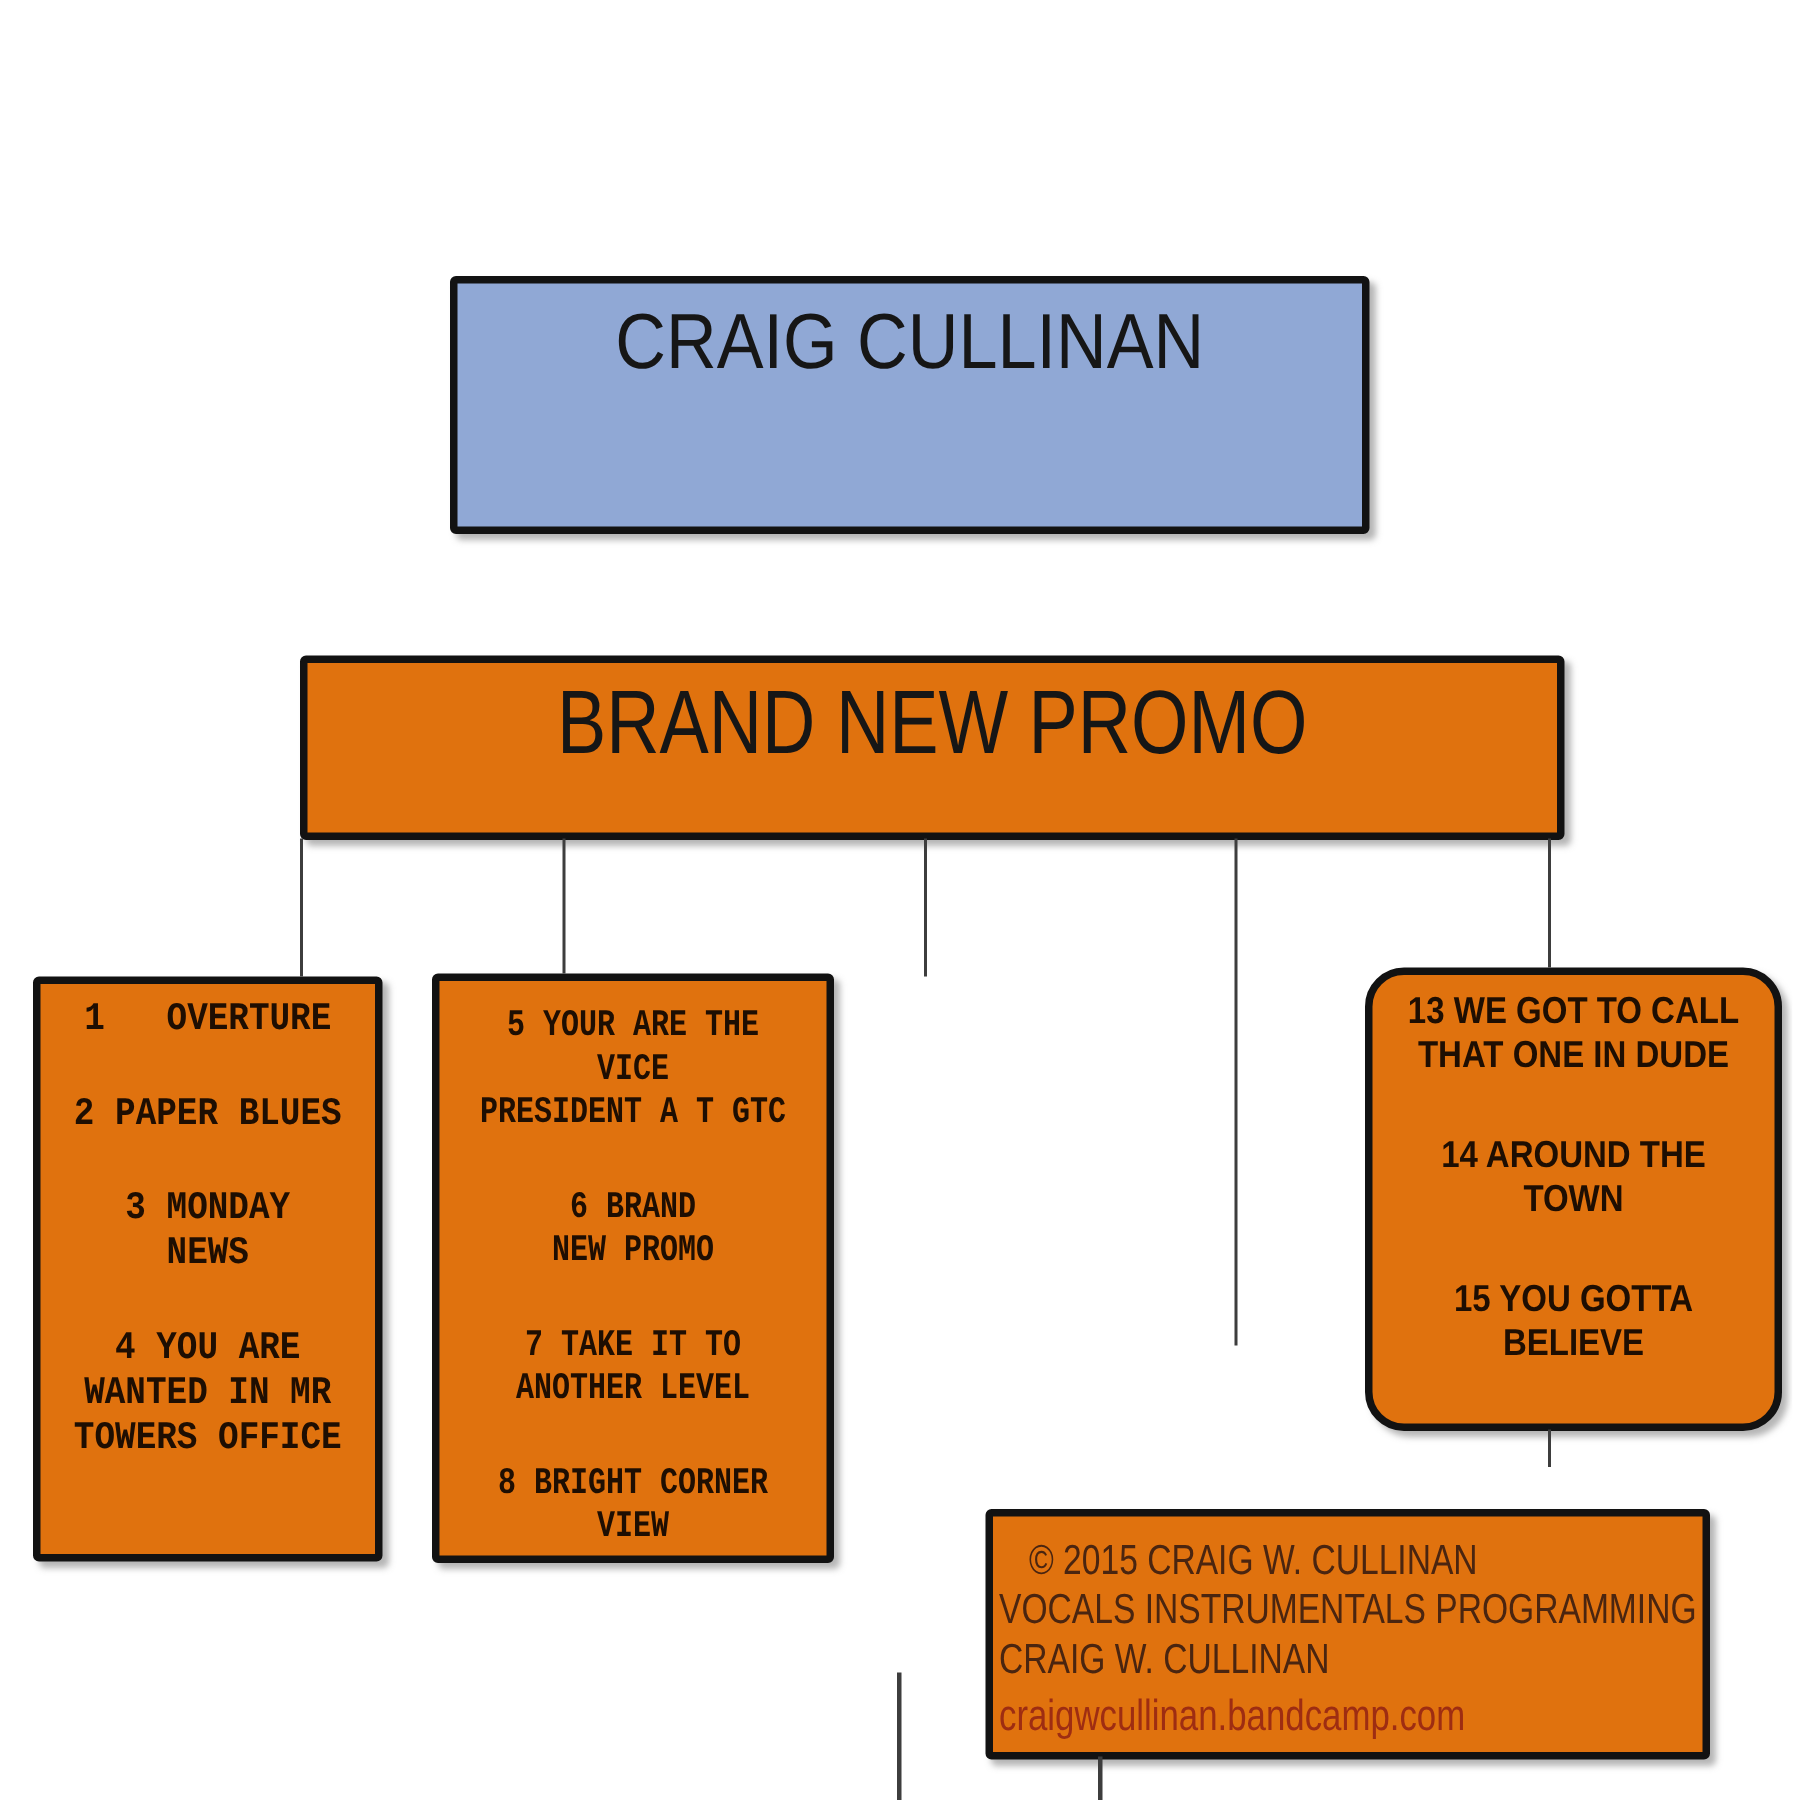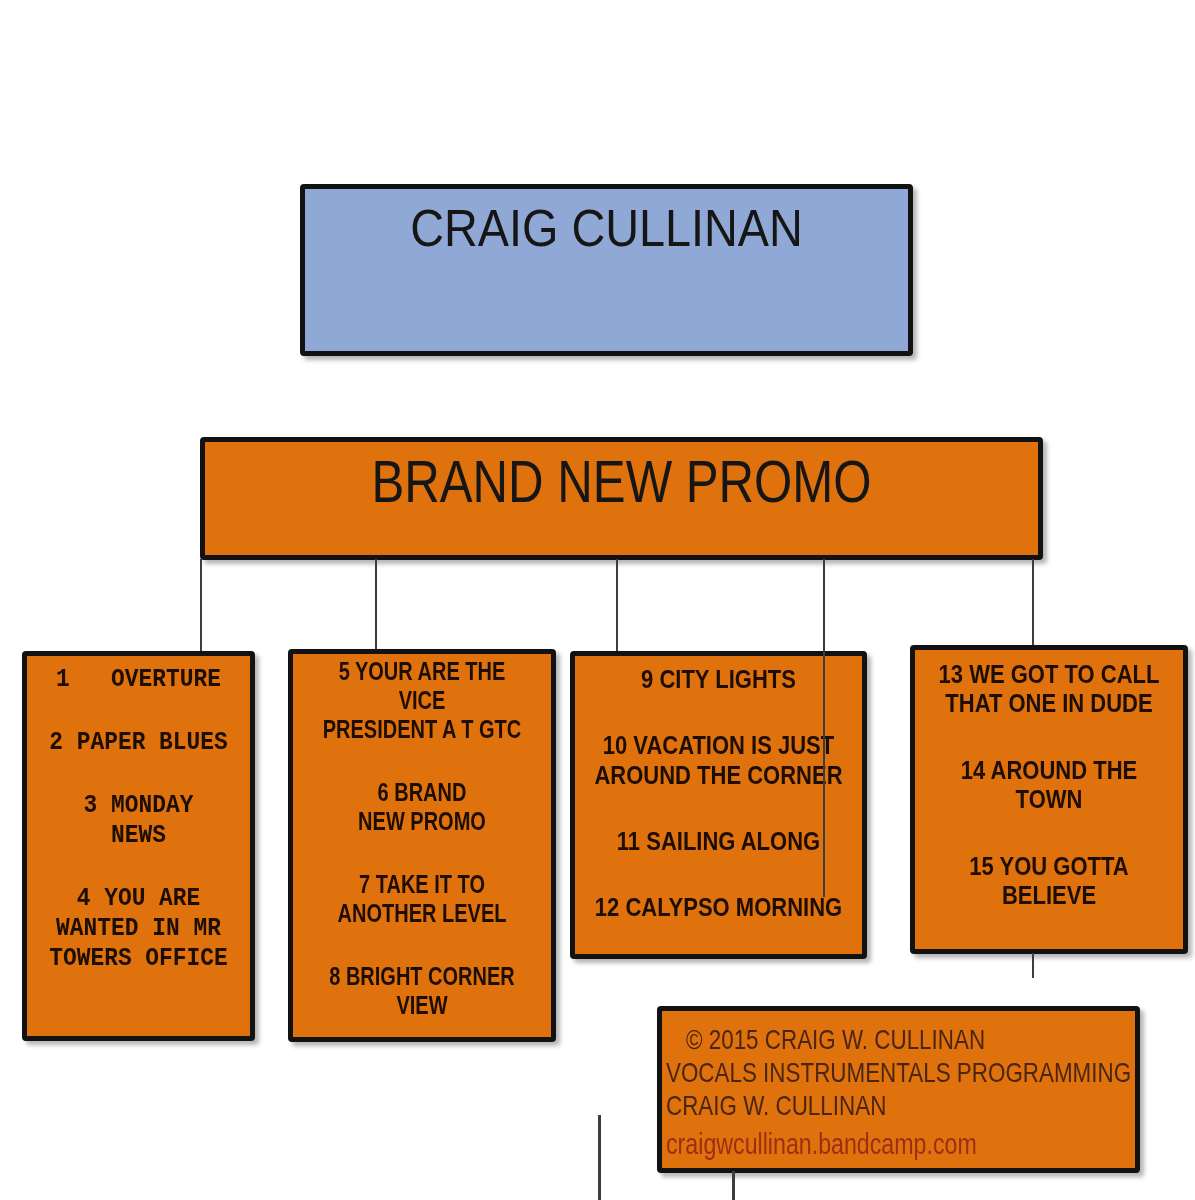--- a/index.html
+++ b/index.html
@@ -24,23 +24,23 @@
   .artist-title{font-size:52px;line-height:60px;padding-top:9px;transform:scaleX(.9);}
   .promo-title{font-size:60px;line-height:66px;padding-top:7px;transform:scaleX(.82);}
 
   .tracks{padding-top:8px;}
   .track{
     margin:0 0 33px;font-weight:bold;font-size:26px;line-height:30px;
     text-align:center;white-space:pre-wrap;color:#1e0e02;
     transform:scaleX(.88);transform-origin:center top;
   }
   .tb2 .track{font-size:25px;line-height:29px;margin-bottom:34px;transform:scaleX(.8);}
-  .tb2{padding-top:3px;}
+  .tb2{padding-top:15px;font-family:Liberation Mono, monospace;}
   .tb3 .track{font-size:25px;line-height:30px;margin-bottom:36px;}
-  .tb4{padding-top:10px;}
+  .tb4{padding-top:10px;border-radius:26px;}
   .tb4 .track{font-size:25px;line-height:29px;margin-bottom:38px;}
 
   .credit-line{
     font-size:28px;line-height:33px;color:var(--credits_text,#4A2510);
     white-space:pre;transform:scaleX(.8);transform-origin:left center;
   }
   .credit-line.indent{padding-left:25px;}
   .credit-line.link{color:var(--link,#9E2D12);margin-top:6px;font-size:29px;}
 
   .vline{position:absolute;width:2px;background:#3d3d3d;z-index:5;}
@@ -80,27 +80,20 @@
     <p class="track">5 YOUR ARE THE VICE
 PRESIDENT A T GTC</p>
     <p class="track">6 BRAND
 NEW PROMO</p>
     <p class="track">7 TAKE IT TO
 ANOTHER LEVEL</p>
     <p class="track">8 BRIGHT CORNER
 VIEW</p>
   </div>
 
-  <div class="box tracks tb3">
-    <p class="track">9 CITY LIGHTS</p>
-    <p class="track">10 VACATION IS JUST
-AROUND THE CORNER</p>
-    <p class="track">11 SAILING ALONG</p>
-    <p class="track">12 CALYPSO MORNING</p>
-  </div>
 
   <div class="box tracks tb4">
     <p class="track">13 WE GOT TO CALL
 THAT ONE IN DUDE</p>
     <p class="track">14 AROUND THE
 TOWN</p>
     <p class="track">15 YOU GOTTA
 BELIEVE</p>
   </div>
 

